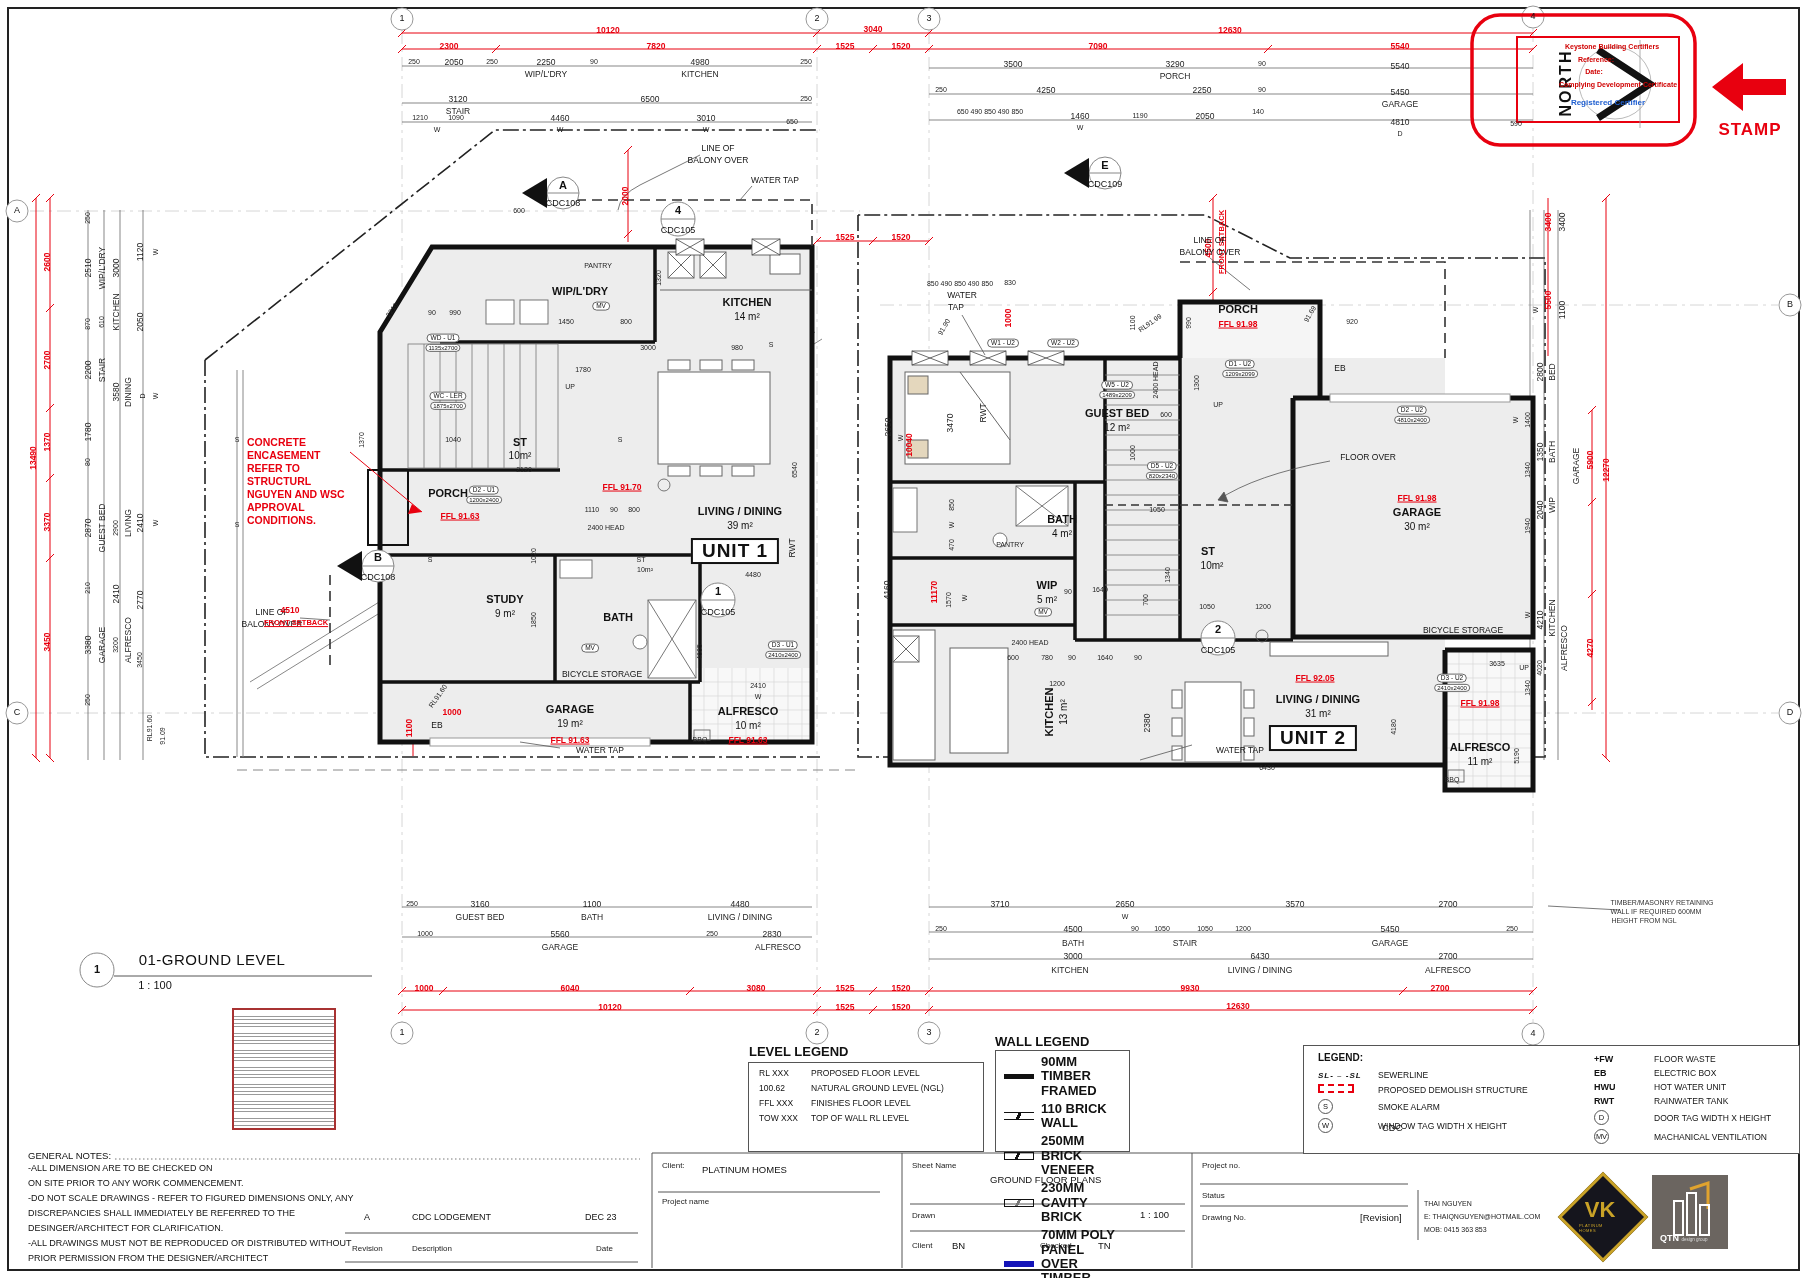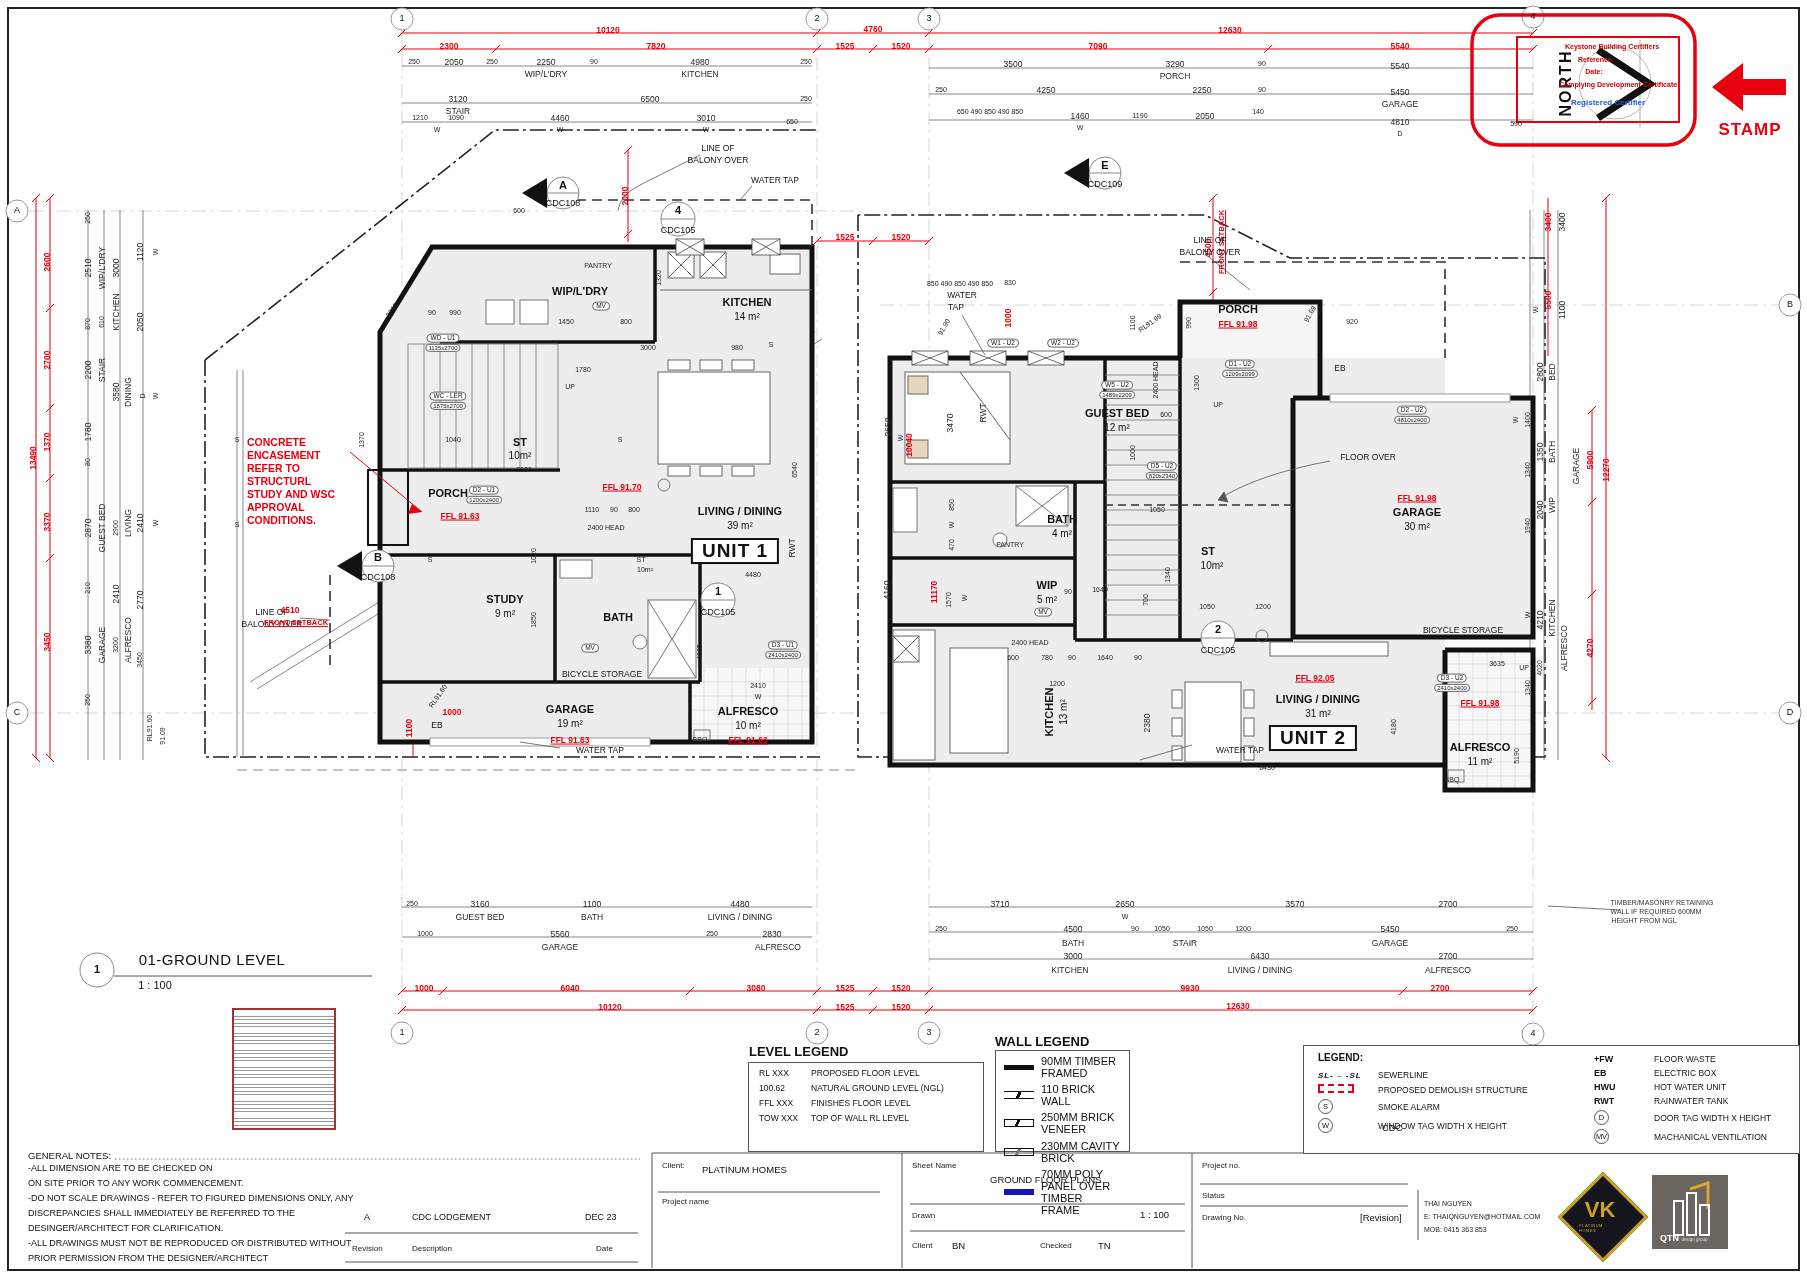--- a/index.html
+++ b/index.html
@@ -25,21 +25,21 @@
   .mkb{font-size:11px;font-weight:bold;}
   .vt{font-size:15px;letter-spacing:.5px;}
   .vs{font-size:11px;}
   
   .panel-title{position:absolute;font-weight:bold;font-size:13px;}
   .boxpanel{position:absolute;border:1.3px solid #555;background:#fff;}
   .lvlrow{display:flex;align-items:baseline;margin:5px 8px 0 10px;}
   .lvlrow .k{width:52px;font-size:8.5px;flex:0 0 auto;}
   .lvlrow .v{font-size:8.5px;}
   .wlrow{display:flex;align-items:center;margin:4px 6px 0 8px;}
-  .wlrow .v{font-size:11px;line-height:1.1;}
+  .wlrow .v{font-size:13px;line-height:1.1;font-weight:bold;}
   .sw{display:inline-block;width:30px;height:8px;margin-right:7px;flex:0 0 auto;box-sizing:border-box;}
   .sw-solid{background:#111;height:5px;}
   .sw-double{border-top:1.6px solid #111;border-bottom:1.6px solid #111;background:linear-gradient(115deg,transparent 44%,#111 44%,#111 54%,transparent 54%);}
   .sw-veneer{border:1.6px solid #111;background:linear-gradient(115deg,transparent 40%,#111 40%,#111 50%,transparent 50%);}
   .sw-cavity{border:1px solid #111;background:linear-gradient(115deg,transparent 42%,#777 42%,#777 52%,transparent 52%);}
   .sw-blue{background:#1414b8;height:6px;}
   .symrow{display:flex;align-items:center;margin:4px 0 0 0;}
   .symrow .s{width:60px;flex:0 0 auto;text-align:left;font-size:8.5px;}
   .symrow .v{font-size:8.5px;}
   .circ{display:inline-block;width:13px;height:13px;border:1px solid #555;border-radius:50%;font-size:7.5px;text-align:center;line-height:13px;}
@@ -384,21 +384,21 @@
       <div class="pl mk" style="left: 1533px; top: 17px; transform: translate(-50%, -50%);">4</div>
       <div class="pl mk" style="left: 402px; top: 1033px; transform: translate(-50%, -50%);">1</div>
       <div class="pl mk" style="left: 817px; top: 1033px; transform: translate(-50%, -50%);">2</div>
       <div class="pl mk" style="left: 929px; top: 1033px; transform: translate(-50%, -50%);">3</div>
       <div class="pl mk" style="left: 1533px; top: 1034px; transform: translate(-50%, -50%);">4</div>
       <div class="pl mk" style="left: 17px; top: 211px; transform: translate(-50%, -50%);">A</div>
       <div class="pl mk" style="left: 17px; top: 713px; transform: translate(-50%, -50%);">C</div>
       <div class="pl mk" style="left: 1790px; top: 305px; transform: translate(-50%, -50%);">B</div>
       <div class="pl mk" style="left: 1790px; top: 713px; transform: translate(-50%, -50%);">D</div>
       <div class="pl dr" style="left: 608px; top: 30px; transform: translate(-50%, -50%);">10120</div>
-      <div class="pl dr" style="left: 873px; top: 29px; transform: translate(-50%, -50%);">4760</div>
+      <div class="pl dr" style="left: 873px; top: 29px; transform: translate(-50%, -50%);">3040</div>
       <div class="pl dr" style="left: 1230px; top: 30px; transform: translate(-50%, -50%);">12630</div>
       <div class="pl dr" style="left: 449px; top: 46px; transform: translate(-50%, -50%);">2300</div>
       <div class="pl dr" style="left: 656px; top: 46px; transform: translate(-50%, -50%);">7820</div>
       <div class="pl dr" style="left: 845px; top: 46px; transform: translate(-50%, -50%);">1525</div>
       <div class="pl dr" style="left: 901px; top: 46px; transform: translate(-50%, -50%);">1520</div>
       <div class="pl dr" style="left: 1098px; top: 46px; transform: translate(-50%, -50%);">7090</div>
       <div class="pl dr" style="left: 1400px; top: 46px; transform: translate(-50%, -50%);">5540</div>
       <div class="pl dimt" style="left: 414px; top: 62px; transform: translate(-50%, -50%);">250</div>
       <div class="pl dim" style="left: 454px; top: 62px; transform: translate(-50%, -50%);">2050</div>
       <div class="pl dimt" style="left: 492px; top: 62px; transform: translate(-50%, -50%);">250</div>
@@ -616,21 +616,21 @@
       <div class="pl lbl" style="left: 600px; top: 750px; transform: translate(-50%, -50%);">WATER TAP</div>
       <div class="pl lbl" style="left: 775px; top: 180px; transform: translate(-50%, -50%);">WATER TAP</div>
       <div class="pl lbl" style="left: 718px; top: 148px; transform: translate(-50%, -50%);">LINE OF</div>
       <div class="pl lbl" style="left: 718px; top: 160px; transform: translate(-50%, -50%);">BALONY OVER</div>
       <div class="pl lbl" style="left: 272px; top: 612px; transform: translate(-50%, -50%);">LINE OF</div>
       <div class="pl lbl" style="left: 272px; top: 624px; transform: translate(-50%, -50%);">BALONY OVER</div>
       <div class="pl note" style="left: 247px; top: 443px; transform: translate(0px, -50%);">CONCRETE</div>
       <div class="pl note" style="left: 247px; top: 456px; transform: translate(0px, -50%);">ENCASEMENT</div>
       <div class="pl note" style="left: 247px; top: 469px; transform: translate(0px, -50%);">REFER TO</div>
       <div class="pl note" style="left: 247px; top: 482px; transform: translate(0px, -50%);">STRUCTURL</div>
-      <div class="pl note" style="left: 247px; top: 495px; transform: translate(0px, -50%);">STUDY AND WSC</div>
+      <div class="pl note" style="left: 247px; top: 495px; transform: translate(0px, -50%);">NGUYEN AND WSC</div>
       <div class="pl note" style="left: 247px; top: 508px; transform: translate(0px, -50%);">APPROVAL</div>
       <div class="pl note" style="left: 247px; top: 521px; transform: translate(0px, -50%);">CONDITIONS.</div>
       <div class="pl dr" style="left: 290px; top: 610px; transform: translate(-50%, -50%);">4510</div>
       <div class="pl drs" style="left: 296px; top: 623px; transform: translate(-50%, -50%);">FRONT SETBACK</div>
       <div class="pl dimt" style="left: 430px; top: 560px; transform: translate(-50%, -50%);">S</div>
       <div class="pl dimt" style="left: 620px; top: 440px; transform: translate(-50%, -50%);">S</div>
       <div class="pl dimt" style="left: 771px; top: 345px; transform: translate(-50%, -50%);">S</div>
       <div class="pl dimt" style="left: 237px; top: 525px; transform: translate(-50%, -50%);">S</div>
       <div class="pl dimt" style="left: 237px; top: 440px; transform: translate(-50%, -50%);">S</div>
       <div class="pl mkb" style="left: 563px; top: 186px; transform: translate(-50%, -50%);">A</div>

